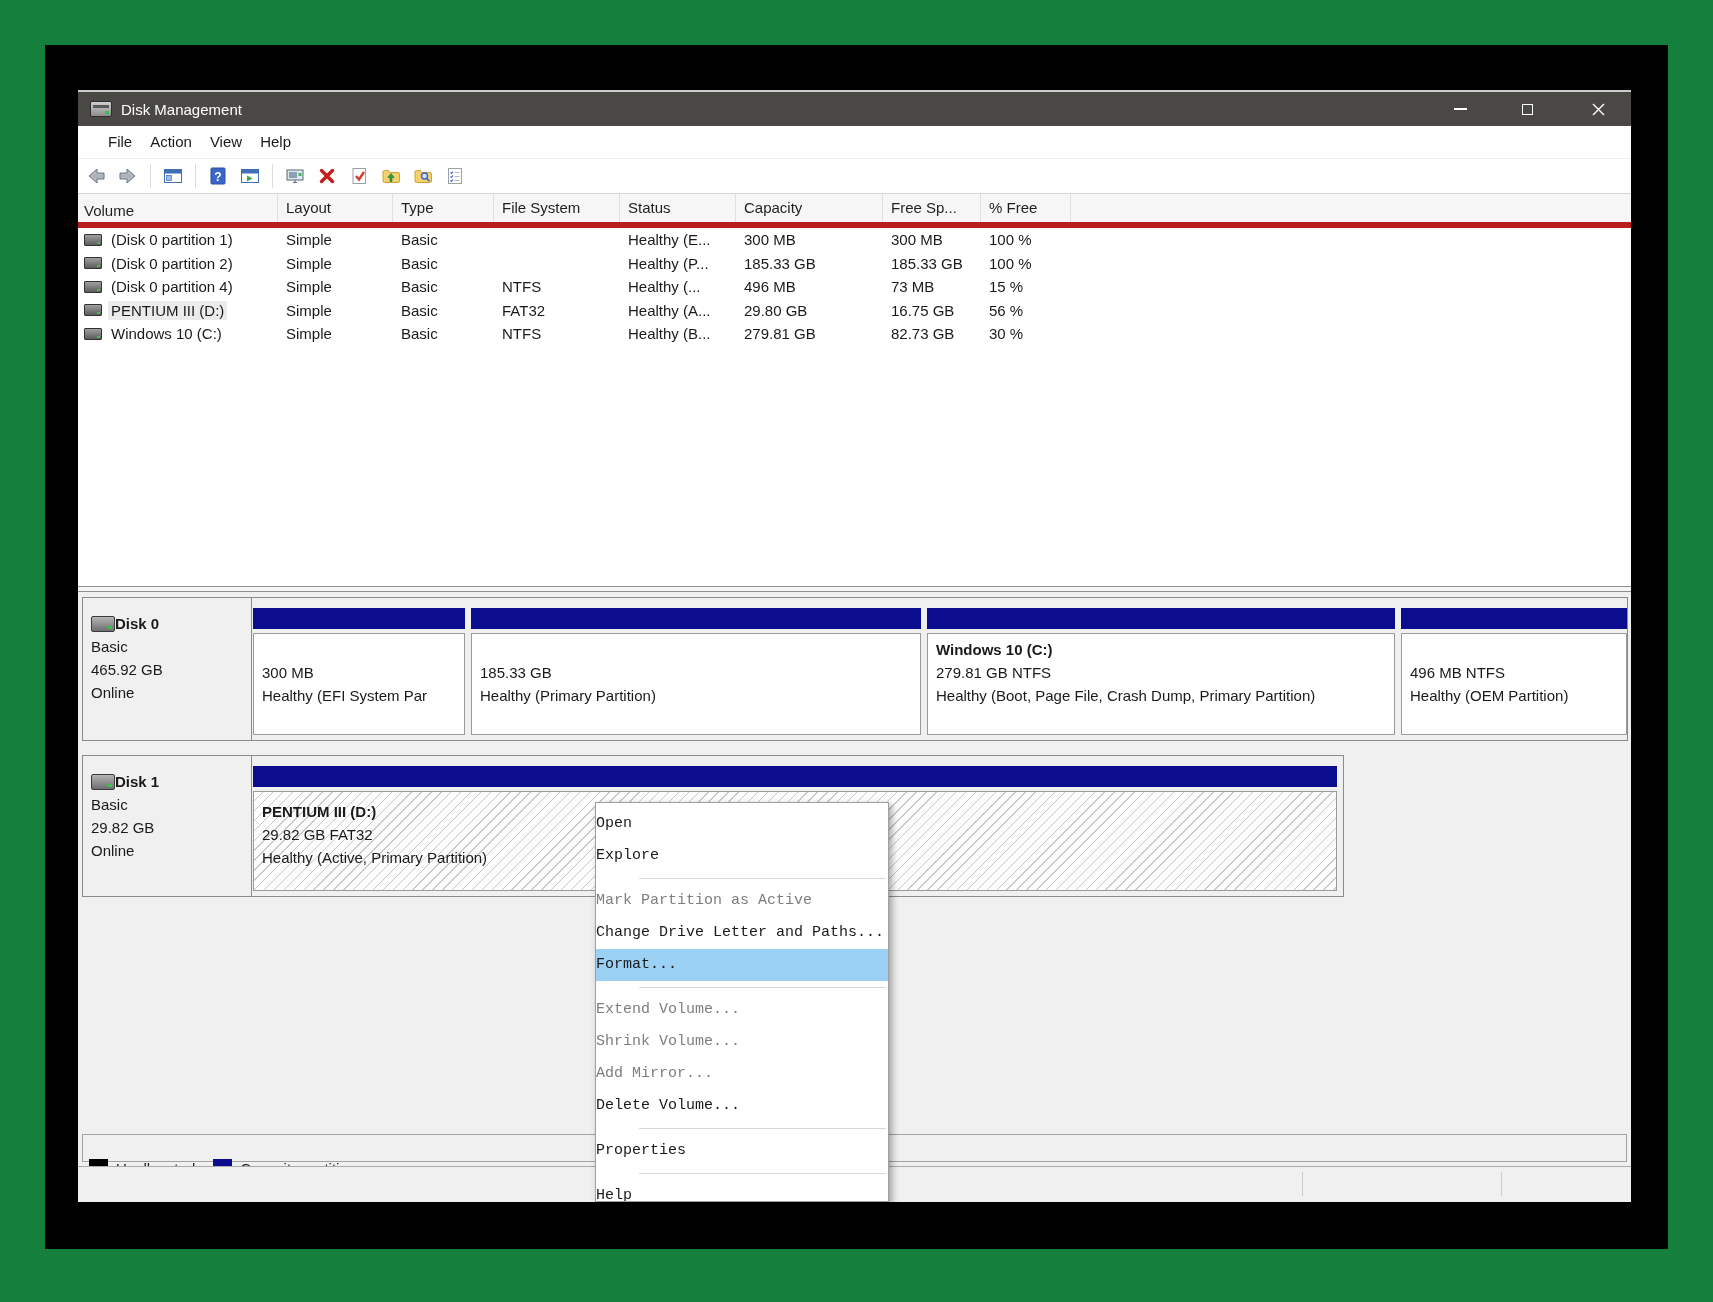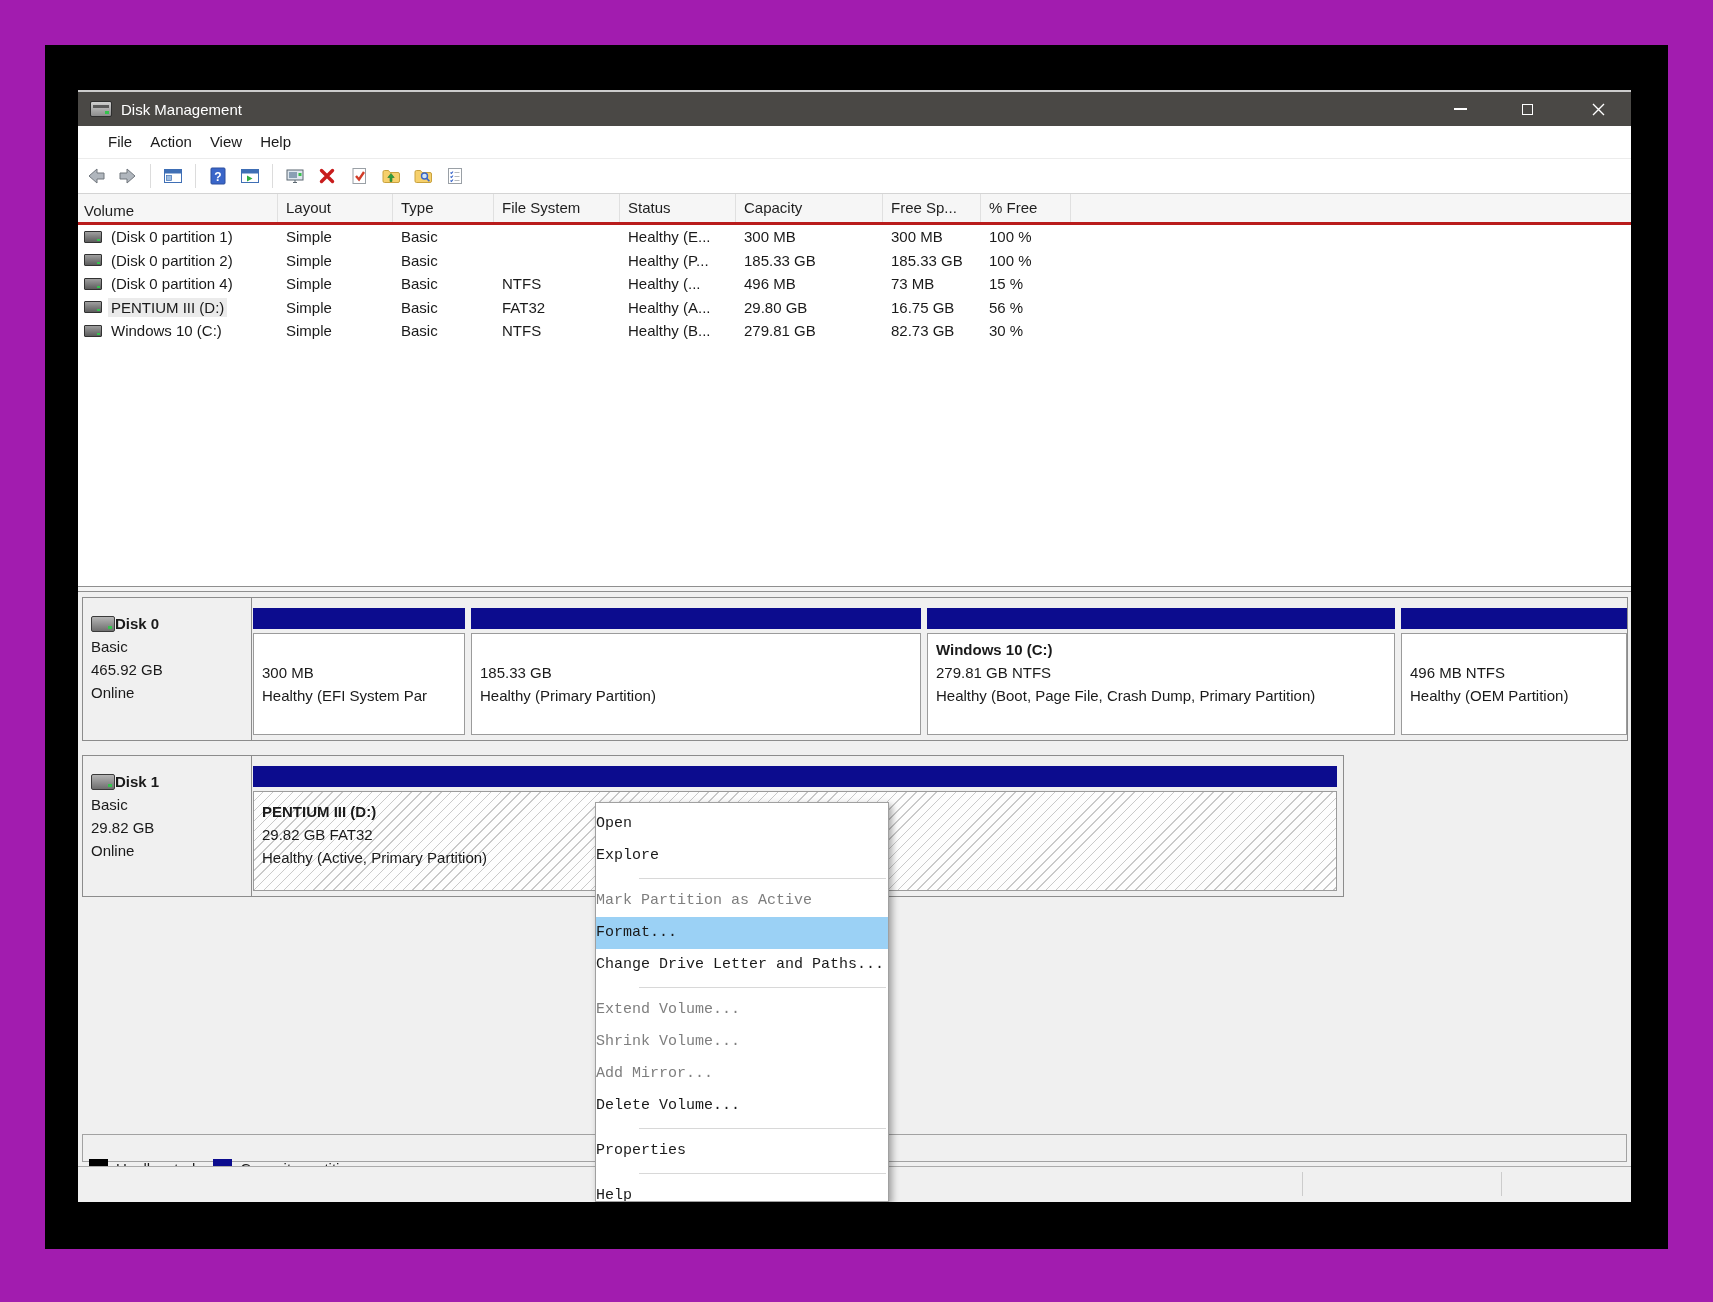--- a/index.html
+++ b/index.html
@@ -1,16 +1,16 @@
 <!DOCTYPE html>
 <html><head>
 <meta charset="utf-8">
 <style>
   html,body{margin:0;padding:0;background:#ffffff;}
-  .page{position:relative;width:1713px;height:1302px;background:#a21caf;overflow:hidden;
+  .page{position:relative;width:1713px;height:1302px;background:#15803d;overflow:hidden;
         font-family:"Liberation Sans",sans-serif;font-size:15px;color:#1a1a1a;
         -webkit-font-smoothing:antialiased;}
   .desktop-frame{position:absolute;left:45px;top:45px;width:1623px;height:1204px;background:#000000;}
 
   
   .window{position:absolute;left:78px;top:90px;width:1553px;height:1110px;background:#f0f0f0;
           border-top:2px solid #cccccc;box-sizing:border-box;}
   .titlebar{position:absolute;left:0;top:0;width:100%;height:34px;background:#4a4845;display:flex;align-items:center;}
   .titlebar-icon{width:20px;height:14px;margin-left:12px;position:relative;background:linear-gradient(#cfcfcf,#8d8d8d);
                  border:1px solid #2e2e2e;border-radius:2px;}
@@ -25,21 +25,21 @@
   .menubar{position:absolute;left:0;top:34px;width:100%;height:32px;background:#ffffff;display:flex;align-items:center;padding-left:21px;box-sizing:border-box;}
   .menubar-item{padding:0 9px;line-height:32px;color:#1a1a1a;}
 
   .toolbar{position:absolute;left:0;top:66px;width:100%;height:36px;background:#ffffff;border-top:1px solid #ececec;
            border-bottom:1px solid #d4d4d4;box-sizing:border-box;display:flex;align-items:center;gap:12px;padding-left:8px;}
   .tb-icon{width:20px;height:20px;flex:0 0 auto;display:flex;align-items:center;justify-content:center;}
   .tb-sep{width:1px;height:24px;background:#dcdcdc;flex:0 0 auto;}
 
   
   .listview{position:absolute;left:0;top:102px;width:100%;height:392px;background:#ffffff;overflow:hidden;}
-  .lv-header{display:flex;height:28px;background:#f6f6f6;border-bottom:3px solid #b91c1c;}
+  .lv-header{display:flex;height:28px;background:#f6f6f6;border-bottom:6px solid #b91c1c;}
   .lv-h-cell{box-sizing:border-box;border-right:1px solid #e0e0e0;padding:5px 0 0 8px;color:#1f1f1f;overflow:hidden;white-space:nowrap;}
   .lv-row{display:flex;height:23.5px;align-items:center;}
   .lv-cell{box-sizing:border-box;padding-left:8px;overflow:hidden;white-space:nowrap;}
   .c0{width:200px;display:flex;align-items:center;padding-left:6px;}
   .c1{width:115px;} .c2{width:101px;} .c3{width:126px;} .c4{width:116px;} .c5{width:147px;} .c6{width:98px;} .c7{width:90px;}
   .row-drive-icon{width:16px;height:10px;background:linear-gradient(#9f9f9f,#5c5c5c);border:1px solid #323232;border-radius:1px;
                   position:relative;margin-right:6px;flex:0 0 auto;}
   .row-drive-icon::after{content:"";position:absolute;right:1px;bottom:1px;width:3px;height:2px;background:#35c24d;}
   .vol-label{padding:1px 3px;}
   .vol-selected .vol-label{background:#ebebeb;}
@@ -358,22 +358,22 @@
         <span class="sb-sep sb-sep2"></span>
       </div>
     </div>
   </div>
 
   <div class="context-menu">
     <div class="cm-item">Open</div>
     <div class="cm-item">Explore</div>
     <div class="cm-sep"></div>
     <div class="cm-item disabled">Mark Partition as Active</div>
+    <div class="cm-item">Change Drive Letter and Paths...</div>
     <div class="cm-item highlighted">Format...</div>
-    <div class="cm-item">Change Drive Letter and Paths...</div>
     <div class="cm-sep"></div>
     <div class="cm-item disabled">Extend Volume...</div>
     <div class="cm-item disabled">Shrink Volume...</div>
     <div class="cm-item disabled">Add Mirror...</div>
     <div class="cm-item">Delete Volume...</div>
     <div class="cm-sep"></div>
     <div class="cm-item">Properties</div>
     <div class="cm-sep"></div>
     <div class="cm-item">Help</div>
   </div>

